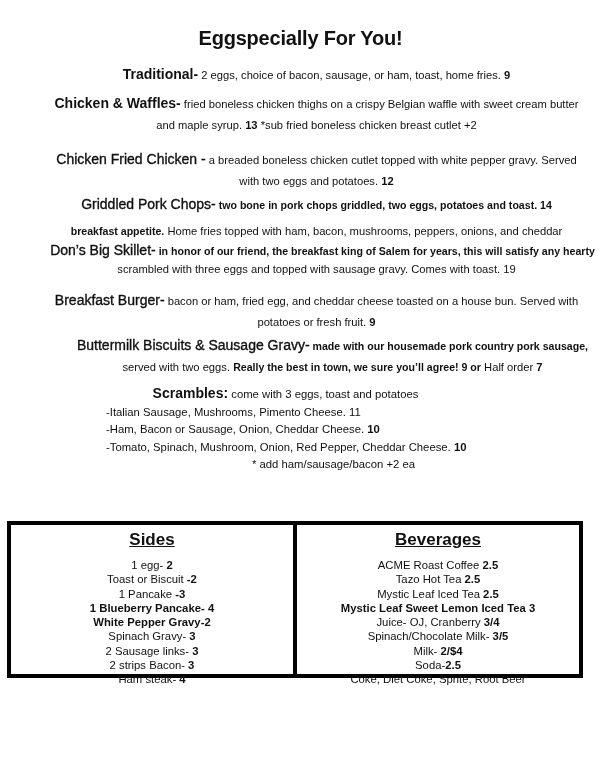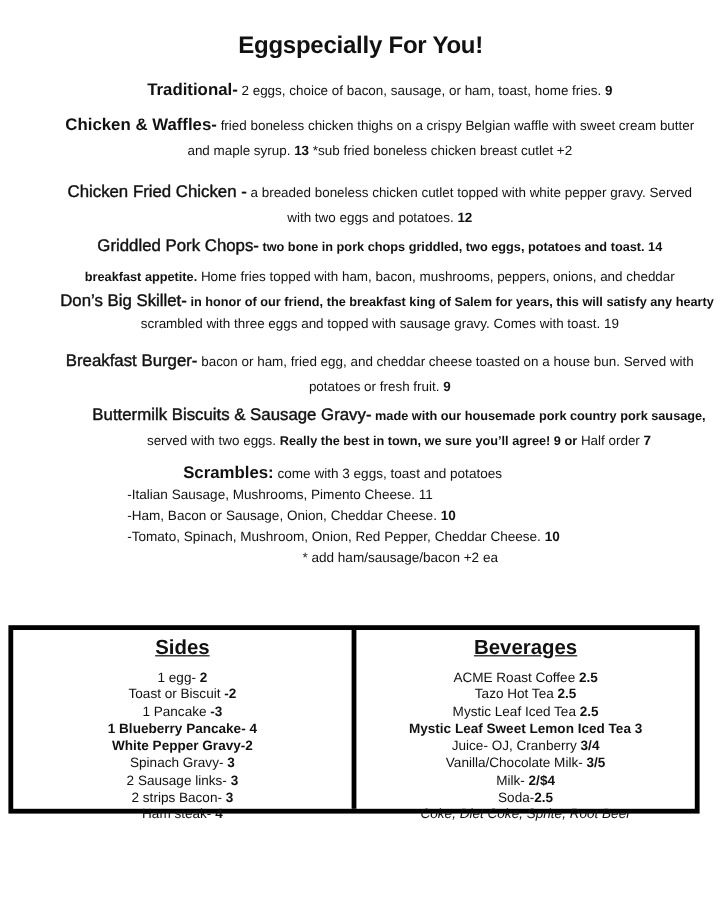--- a/index.html
+++ b/index.html
@@ -16,21 +16,21 @@
   .scr .head { text-align:center; padding-left:0; }
   .scr .head .name { font-size:14px; font-weight:bold; }
   .scr .line { padding-left:106px; }
   .scr .note { padding-left:252px; }
   .boxes { position:absolute; left:7px; top:521px; width:576px; height:157px;
            border:4px solid #000; box-sizing:border-box; display:flex; }
   .col { flex:1; text-align:center; font-size:11.3px; line-height:14.3px; }
   .col.left { border-right:4px solid #000; }
   .col .hdr { font-size:17px; font-weight:bold; text-decoration:underline; margin-top:4px; margin-bottom:7px; line-height:22px; }
   .col .row.bold { font-weight:bold; }
-  .col .row.italic { font-style:italic; }
+  .col .row.italic { }
 </style>
 </head>
 <body>
 
 <div class="title">Eggspecially For You!</div>
 
 <div class="item" style="top:64px;">
   <span class="name">Traditional-</span><span> 2 eggs, choice of bacon, sausage, or ham, toast, home fries.  </span><span class="b">9</span>
 </div>
 
@@ -85,18 +85,18 @@
     <div class="row"><span>2 strips Bacon- </span><span class="b">3</span></div>
     <div class="row"><span>Ham steak- </span><span class="b">4</span></div>
   </div>
   <div class="col">
     <div class="hdr">Beverages</div>
     <div class="row"><span>ACME Roast Coffee </span><span class="b">2.5</span></div>
     <div class="row"><span>Tazo Hot Tea </span><span class="b">2.5</span></div>
     <div class="row"><span>Mystic Leaf Iced Tea </span><span class="b">2.5</span></div>
     <div class="row bold"><span>Mystic Leaf Sweet Lemon Iced Tea </span><span>3</span></div>
     <div class="row"><span>Juice- OJ, Cranberry </span><span class="b">3/4</span></div>
-    <div class="row"><span>Vanilla/Chocolate Milk- </span><span class="b">3/5</span></div>
+    <div class="row"><span>Spinach/Chocolate Milk- </span><span class="b">3/5</span></div>
     <div class="row"><span>Milk- </span><span class="b">2/$4</span></div>
     <div class="row"><span>Soda-</span><span class="b">2.5</span></div>
     <div class="row italic">Coke, Diet Coke, Sprite, Root Beer</div>
   </div>
 </div>
 
 </body></html>

